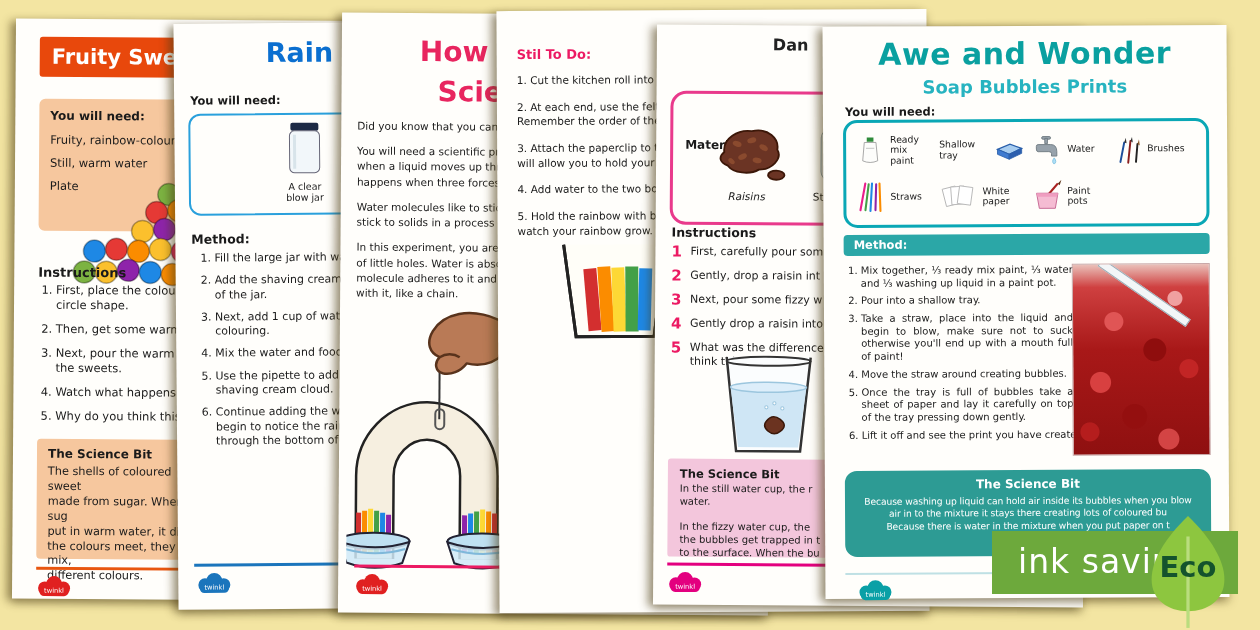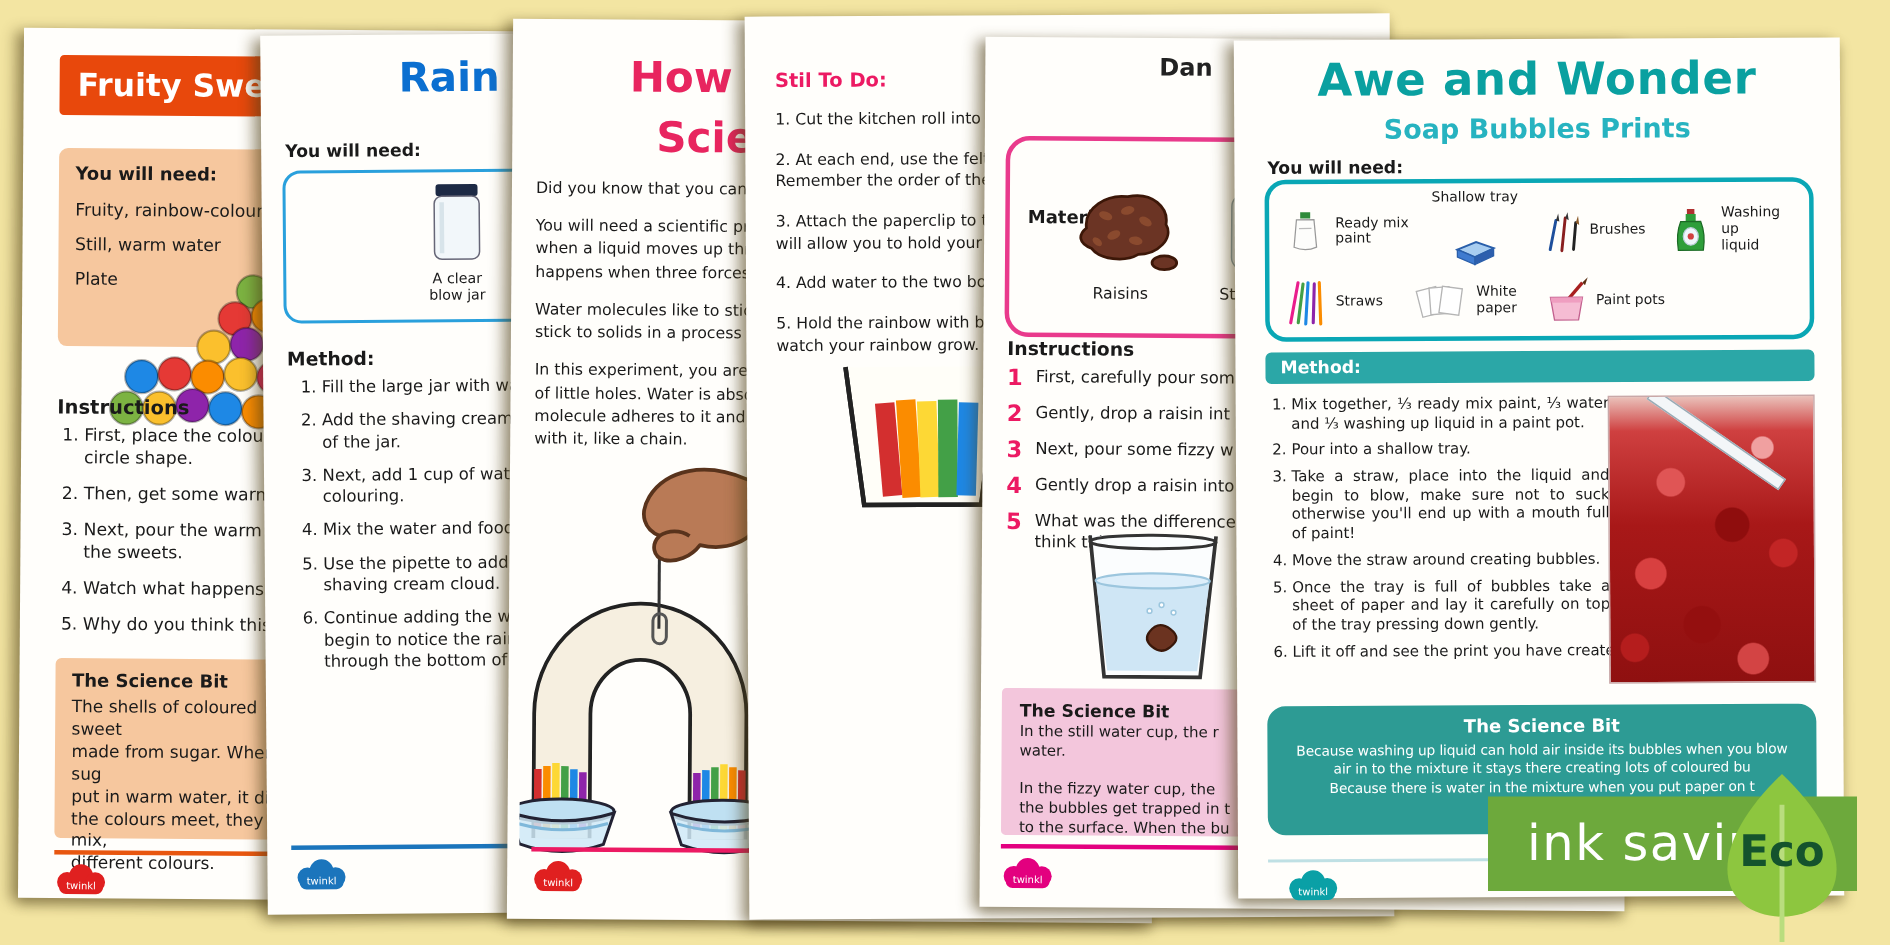--- a/index.html
+++ b/index.html
@@ -53,21 +53,21 @@
   .p4 .heading{left:20px;top:36px;font-size:13px;font-weight:bold;color:#ec1a63;}
   .p4 .steps{left:20px;top:62px;width:235px;font-size:10.5px;line-height:1.4;}
   .p4 .steps p{position:static;margin:0 0 12px;white-space:pre-line;}
   .p4 .cup{left:56px;top:230px;width:122px;height:102px;}
   
   .p5{left:655px;top:26px;width:430px;height:580px;transform:rotate(.4deg);z-index:5;}
   .p5 .title{left:116px;top:10px;font-size:16px;font-weight:bold;color:#222;white-space:nowrap;}
   .p5 .mat-box{left:14px;top:66px;width:332px;height:128px;border:3px solid #e93a8c;border-radius:16px;}
   .p5 .mat-h{left:12px;top:8px;font-size:12px;font-weight:bold;margin-top:36px;}
   .p5 .raisins{left:30px;top:26px;width:88px;height:64px;}
-  .p5 .cap1{left:22px;top:96px;width:104px;text-align:center;font-size:10.5px;}
+  .p5 .cap1{left:22px;top:96px;width:104px;text-align:center;font-size:10.5px;font-style:italic;}
   .p5 .cap2{left:140px;top:96px;font-size:10.5px;}
   .p5 .bottle{left:146px;top:22px;width:26px;height:66px;}
   .p5 .instr-h{left:16px;top:200px;font-size:12.5px;font-weight:bold;}
   .p5 .steps{left:16px;top:220px;width:225px;}
   .p5 .step{position:static;display:flex;gap:7px;margin-bottom:9px;align-items:flex-start;}
   .p5 .step .num{position:static;color:#ec1a63;font-weight:bold;font-size:15px;line-height:1;width:12px;flex:0 0 auto;}
   .p5 .step .txt{position:static;font-size:11px;line-height:1.3;white-space:pre-line;}
   .p5 .glass{left:42px;top:330px;width:140px;height:100px;}
   .p5 .science-box{left:14px;top:434px;width:332px;height:98px;background:#f3c6dc;border-radius:3px;padding:8px 12px;box-sizing:border-box;}
   .p5 .science-box h4{position:static;margin:0 0 2px;font-size:11.5px;}
@@ -77,21 +77,21 @@
   
   .p6{left:824px;top:26px;width:404px;height:572px;transform:rotate(-.3deg);z-index:6;}
   .p6 .title{left:0;top:10px;width:100%;text-align:center;font-size:30px;font-weight:bold;color:#0aa0a0;letter-spacing:.5px;}
   .p6 .subtitle{left:0;top:50px;width:100%;text-align:center;font-size:18px;font-weight:bold;color:#27b3c0;}
   .p6 .need-h{left:22px;top:78px;font-size:11.5px;font-weight:bold;}
   .p6 .need-box{left:20px;top:93px;width:366px;height:108px;border:3px solid #0aa7b5;border-radius:14px;box-sizing:border-box;
      display:grid;grid-template-columns:1fr 1fr 1fr 1fr;grid-template-rows:1fr 1fr;padding:5px 9px;gap:1px;}
   .p6 .cell{position:static;display:flex;align-items:center;gap:5px;font-size:9.3px;line-height:1.15;}
   .p6 .cell svg{position:static;flex:0 0 auto;}
   .p6 .cell .lbl{position:static;white-space:pre-line;}
-  .p6 .cell-col{flex-direction:column;align-items:center;justify-content:center;gap:14px;}
+  .p6 .cell-col{flex-direction:row;align-items:center;justify-content:center;gap:14px;}
   .p6 .method-bar{left:20px;top:208px;width:366px;height:21px;background:#2ba7a7;border-radius:4px;color:#fff;
      font-size:11.5px;font-weight:bold;line-height:21px;padding-left:10px;box-sizing:border-box;}
   .p6 ol.method{left:20px;top:238px;width:212px;margin:0;padding-left:17px;font-size:10px;line-height:1.27;list-style:decimal;text-align:justify;}
   .p6 ol.method li{position:static;margin-bottom:5px;}
   .p6 ol.method li.wide{width:338px;text-align:left;}
   .p6 .photo{left:248px;top:238px;width:138px;height:192px;border:1px solid #c9a8a8;box-sizing:border-box;overflow:hidden;
      background:
       radial-gradient(circle at 30% 30%, #e05555 0 9px, transparent 10px),
       radial-gradient(circle at 75% 18%, #f0a0a0 0 7px, transparent 8px),
       radial-gradient(circle at 60% 45%, #8f0d0d 0 11px, transparent 12px),
@@ -425,42 +425,42 @@
       </div>
       <div class="cell cell-col">
         <span class="lbl">Shallow tray</span>
         <svg viewBox="0 0 36 36" width="40" height="30">
             <path d="M4,17 L19,11 L33,16 L18,23 Z" fill="#a8cdf0" stroke="#2a5faa" stroke-width="1.5"></path>
             <path d="M4,17 L18,23 L18,29 L4,23 Z" fill="#3f7bd0" stroke="#2a5faa"></path>
             <path d="M33,16 L18,23 L18,29 L33,22 Z" fill="#2d5fae" stroke="#2a5faa"></path>
           </svg>
       </div>
       <div class="cell">
+        <svg viewBox="0 0 36 36" width="32" height="34">
+            <g fill="#97a2ab" stroke="#6e7980">
+              <rect x="13" y="3" width="10" height="3" rx="1.5"></rect>
+              <rect x="16.5" y="5" width="3" height="6"></rect>
+              <path d="M9,12 h14 q7,0 7,8 v5 h-6 v-3 q0,-2 -3,-2 h-12 q-2,0 -2,-3 v-3 q0,-2 2,-2 z"></path>
+            </g>
+            <path d="M27,27 q-3.5,4.5 0,7 q3.5,-2.5 0,-7" fill="#aee0f7" stroke="#7fc0e0"></path>
+          </svg>
+        <span class="lbl">Water</span>
+      </div>
+      <div class="cell">
         <svg viewBox="0 0 36 36" width="28" height="36">
             <g stroke-linecap="round">
               <line x1="8" y1="34" x2="13" y2="9" stroke="#1e4f9c" stroke-width="2.5"></line>
               <path d="M13,9 l2,-6 l1,7 Z" fill="#333"></path>
               <line x1="18" y1="35" x2="21" y2="7" stroke="#8a1f1f" stroke-width="2.5"></line>
               <path d="M21,7 l2,-5 l1,7 Z" fill="#333"></path>
               <line x1="28" y1="34" x2="30" y2="11" stroke="#222" stroke-width="2.5"></line>
               <path d="M30,11 l2,-6 l1,8 Z" fill="#8a5a2a"></path>
             </g>
           </svg>
         <span class="lbl">Brushes</span>
-      </div>
-      <div class="cell">
-        <svg viewBox="0 0 36 36" width="30" height="36">
-            <rect x="15" y="1" width="6" height="4" fill="#b03030"></rect>
-            <rect x="14" y="5" width="8" height="6" fill="#2e9e3a"></rect>
-            <path d="M10,11 h16 q4,10 2,23 h-20 q-2,-13 2,-23 Z" fill="#2e9e3a" stroke="#1c6b25"></path>
-            <ellipse cx="18" cy="23" rx="6" ry="7" fill="#eef6fb" stroke="#bccdd8"></ellipse>
-            <circle cx="18" cy="23" r="2.5" fill="#d04040"></circle>
-          </svg>
-        <span class="lbl">Washing up
-liquid</span>
       </div>
       <div class="cell">
         <svg viewBox="0 0 36 36" width="30" height="36">
             <g stroke-width="2.5" stroke-linecap="round">
               <line x1="6" y1="34" x2="12" y2="2" stroke="#e91e8c"></line>
               <line x1="12" y1="34" x2="16" y2="3" stroke="#43a047"></line>
               <line x1="18" y1="35" x2="20" y2="2" stroke="#1e88e5"></line>
               <line x1="24" y1="34" x2="25" y2="3" stroke="#8e24aa"></line>
               <line x1="30" y1="35" x2="29" y2="2" stroke="#fb8c00"></line>
             </g>

